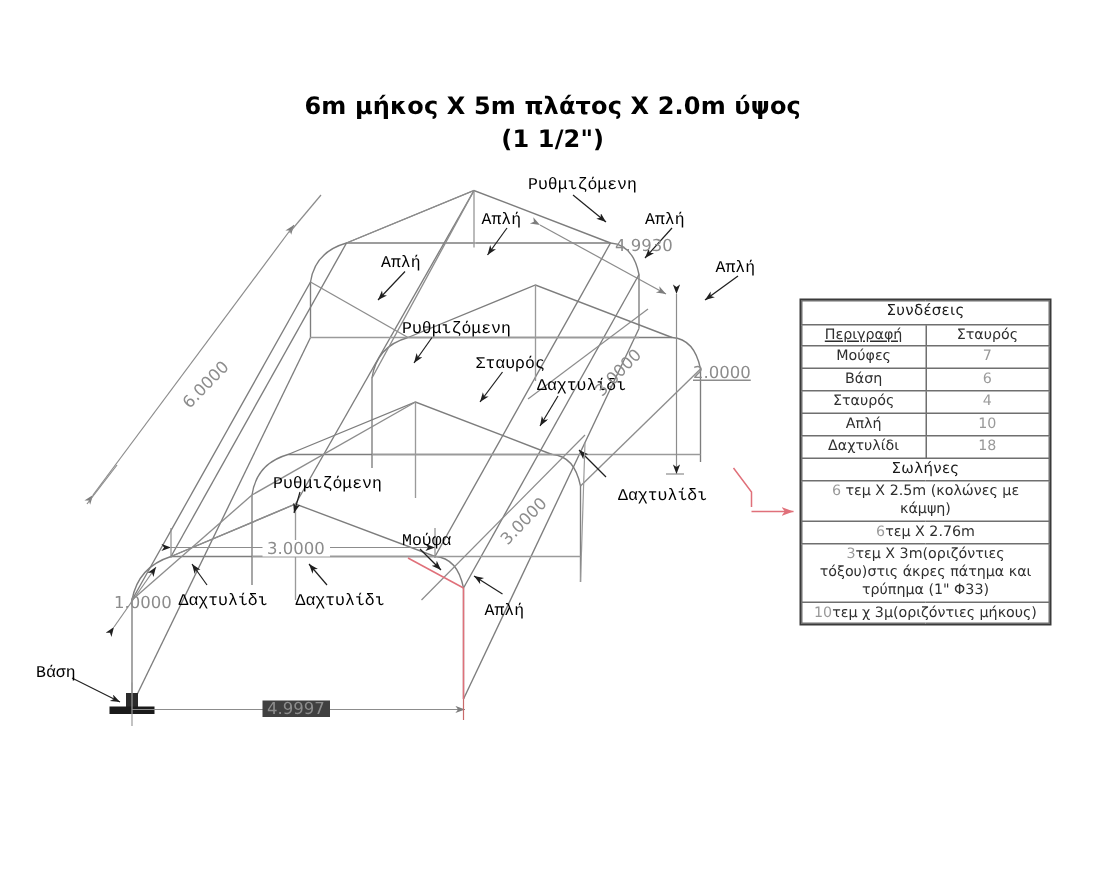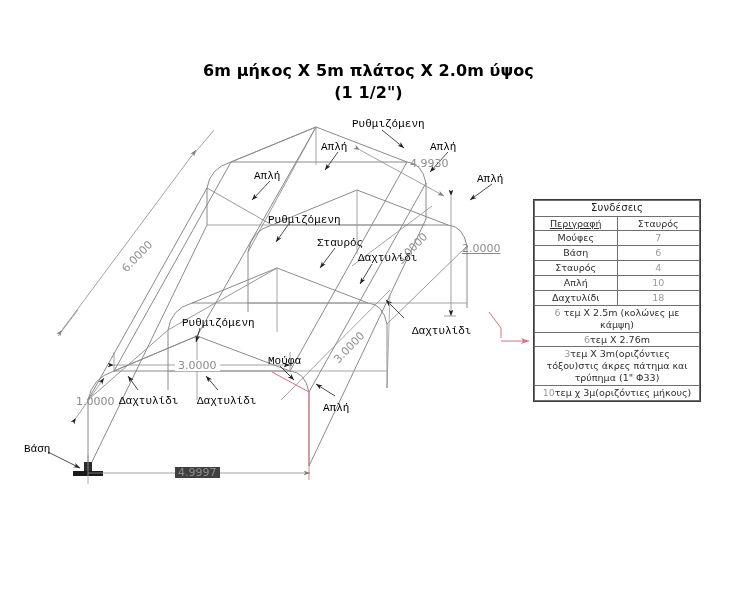--- a/index.html
+++ b/index.html
@@ -275,20 +275,23 @@
         <tr>
           <td class="desc">Απλή</td>
           <td class="qty">10</td>
         </tr>
         <tr>
           <td class="desc">Δαχτυλίδι</td>
           <td class="qty">18</td>
         </tr>
 
         <tr>
+          <td class="sect" colspan="2">Σωλήνες</td>
+        </tr>
+        <tr>
           <td class="pipe-row" colspan="2">
             <span class="num">6</span><span> τεμ Χ 2.5m (κολώνες με κάμψη)</span>
           </td>
         </tr>
         <tr>
           <td class="pipe-row" colspan="2">
             <span class="num">6</span><span>τεμ Χ 2.76m</span>
           </td>
         </tr>
         <tr>

